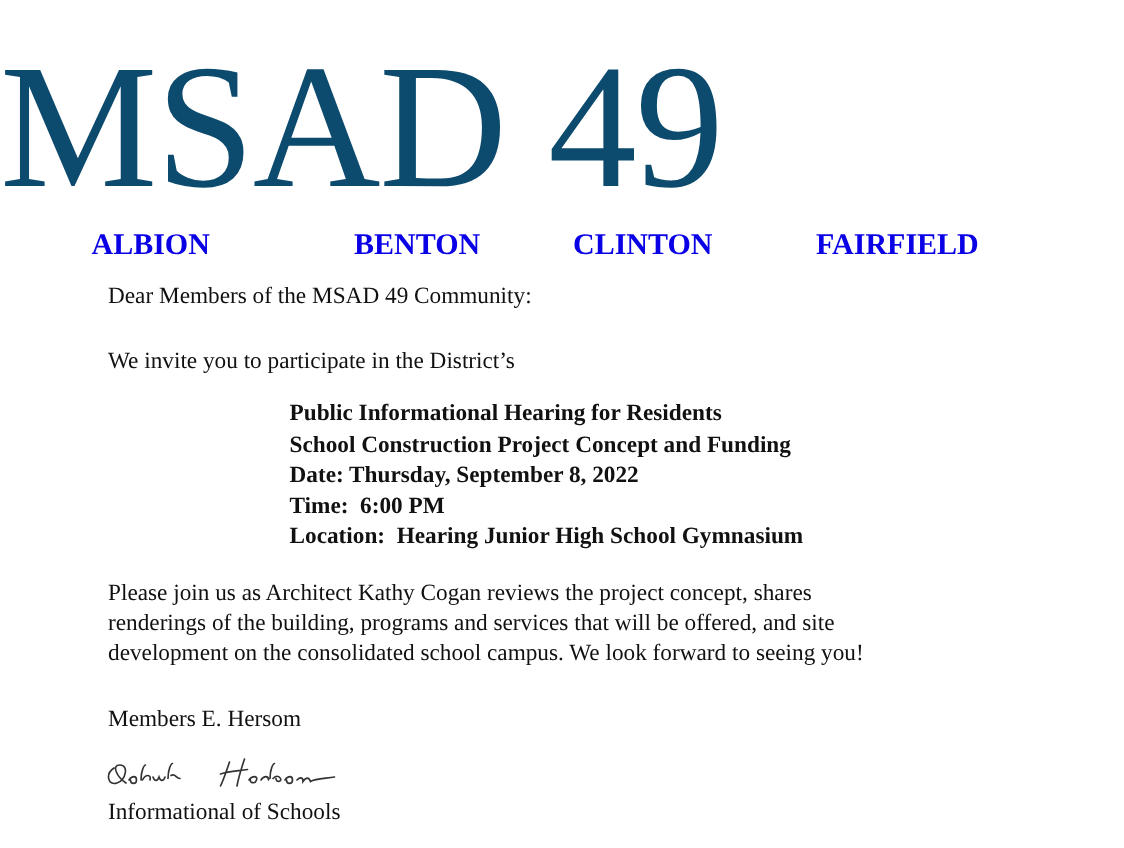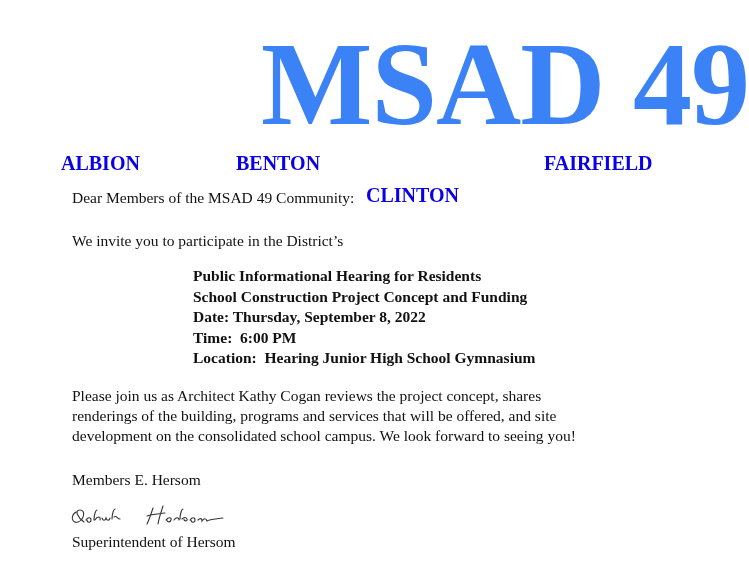--- a/index.html
+++ b/index.html
@@ -1,30 +1,30 @@
 <!DOCTYPE html>
 <html><head>
   <meta charset="utf-8">
   <style>
     html, body { margin: 0; padding: 0; }
     body {
       width: 749px; height: 565px; background: #ffffff; position: relative; overflow: hidden;
       font-family: "Liberation Serif", "DejaVu Serif", serif; color: #111111;
     }
     .title {
-      position: absolute; left: 0; width: 749px; top: 20px; text-align: right;
-      font-family: "Liberation Serif", serif; font-weight: bold; font-size: 118px;
-      line-height: 130px; color: #3b82f6; letter-spacing: -1px;
+      position: absolute; left: 0; width: 749px; top: 20px; text-align: left;
+      font-family: "Liberation Serif", serif; font-weight: normal; font-size: 118px;
+      line-height: 130px; color: #0c4a6e; letter-spacing: -1px;
     }
     .towns { position: absolute; top: 152px; left: 0; width: 643px; height: 26px; }
     .town {
       position: absolute; top: 0; font-weight: bold; font-size: 20px; color: #0a00e6;
       font-family: "Liberation Serif", serif;
     }
-    .t1 { left: 61px; } .t2 { left: 236px; } .t3 { left: 366px; margin-top: 32px; } .t4 { left: 544px; }
+    .t1 { left: 61px; } .t2 { left: 236px; } .t3 { left: 382px; } .t4 { left: 544px; }
     .p { position: absolute; left: 72px; font-size: 15.5px; line-height: 20px; }
     .salutation { top: 188px; }
     .invite { top: 231px; text-align: right; }
     .details { position: absolute; left: 193px; top: 266px; font-weight: bold; font-size: 15.5px; line-height: 20.5px; }
     .details div { white-space: pre; }
     .body-para { top: 386px; width: 620px; }
     .body-para div { white-space: nowrap; }
     .signer { top: 470px; }
     .signature { position: absolute; left: 68px; top: 502px; width: 160px; height: 30px; }
     .role { top: 532px; }
@@ -57,13 +57,13 @@
   <div>renderings of the building, programs and services that will be offered, and site</div>
   <div>development on the consolidated school campus. We look forward to seeing you!</div>
 </div>
 
 <div class="p signer">Members E. Hersom</div>
 
 <svg class="signature" viewBox="0 0 160 30">
   <path d="M8 10 C2 14, 4 22, 10 20 C16 18, 18 8, 12 8 C6 8, 10 16, 16 20 M18 18 c2 -3 5 -3 5 0 c0 3 -4 3 -4 0 M26 18 c0 -6 2 -10 3 -10 M27 18 c2 -4 6 -4 5 0 M34 16 c1 3 3 3 4 0 c1 3 3 3 4 0 M44 17 c0 -6 2 -10 3 -10 M46 15 c3 -2 3 2 6 2 M85 6 c-2 6 -4 12 -6 16 M79 14 c6 -2 12 -2 18 -3 M95 4 c-2 6 -4 12 -5 18 M98 18 c2 -3 6 -3 5 0 c-1 3 -5 2 -4 -1 M106 18 c2 -3 5 -3 5 0 M112 17 c0 -6 2 -10 3 -10 M114 17 c2 -2 4 -2 5 0 c1 2 -3 3 -3 0 M122 18 c2 -3 5 -3 5 0 c0 3 -4 3 -4 0 M130 18 c2 -2 4 -2 4 1 c2 -3 4 -3 5 0 c3 -2 10 -2 16 -3" fill="none" stroke="#333" stroke-width="1.1" stroke-linecap="round"></path>
 </svg>
 
-<div class="p role">Superintendent of Hersom</div>
+<div class="p role">Informational of Schools</div>
 
 </body></html>

